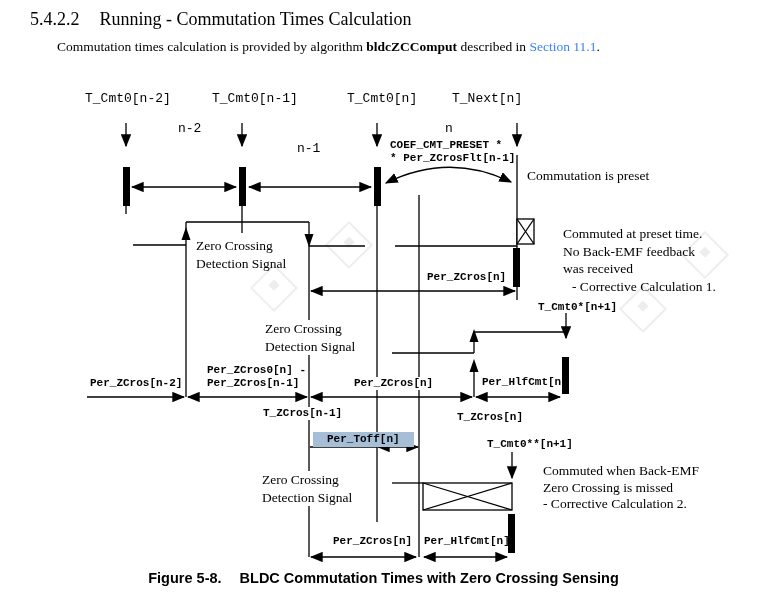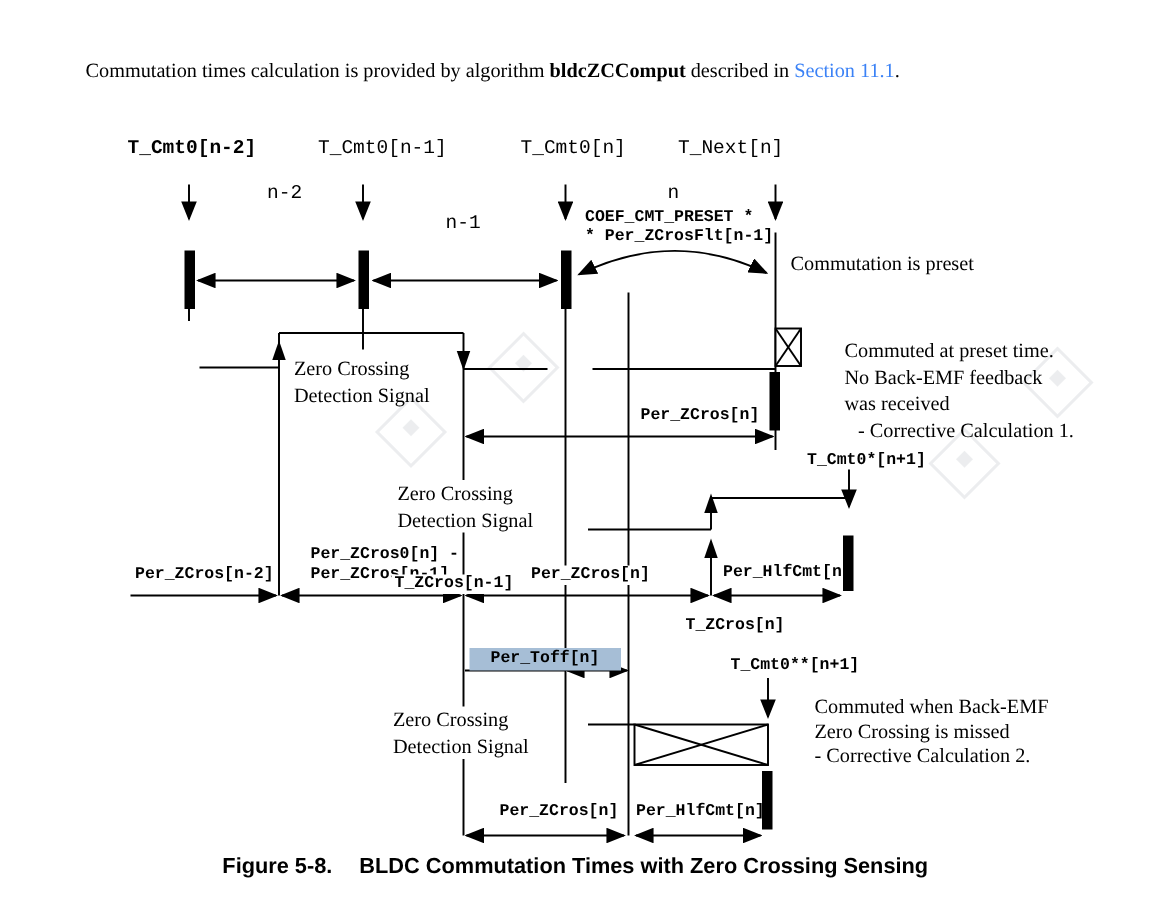--- a/index.html
+++ b/index.html
@@ -21,20 +21,21 @@
   #caption .cap2{margin-left:18px;}
   .wm{position:absolute;width:30px;height:30px;border:2px solid #7e8894;opacity:0.14;
       transform:rotate(45deg);}
   .wm::after{content:"";position:absolute;left:9px;top:9px;width:8px;height:8px;background:#7e8894;}
 </style>
 </head>
 <body>
 
 <div id="page">
 
+  <div id="heading"><span class="num">5.4.2.2</span><span>Running - Commutation Times Calculation</span></div>
 
   <div id="para"><span>Commutation times calculation is provided by algorithm </span><b>bldcZCComput</b><span> described in </span><span class="lnk" style="color:#3b82f6">Section 11.1</span><span>.</span></div>
 
   <div class="wm" style="left:257px;top:271px;"></div>
   <div class="wm" style="left:332px;top:228px;"></div>
   <div class="wm" style="left:688px;top:238px;"></div>
   <div class="wm" style="left:626px;top:292px;"></div>
 
   <svg id="diagram-svg" width="779" height="604" viewBox="0 0 779 604">
     <defs>
@@ -117,21 +118,21 @@
         <rect x="423" y="483" width="89" height="27"></rect>
         <line x1="423" y1="483" x2="512" y2="510"></line>
         <line x1="423" y1="510" x2="512" y2="483"></line>
         <rect x="508" y="514" width="7" height="39" fill="#000" stroke="none"></rect>
         <line x1="311" y1="557" x2="416" y2="557" marker-start="url(#ah)" marker-end="url(#ah)"></line>
         <line x1="424" y1="557" x2="507" y2="557" marker-start="url(#ah)" marker-end="url(#ah)"></line>
       </g>
     </g>
   </svg>
 
-  <div class="mono big" style="left:85px;top:92px;font-weight:bold;">T_Cmt0[n-2]</div>
+  <div class="mono big" style="left:85px;top:92px;">T_Cmt0[n-2]</div>
   <div class="mono big" style="left:212px;top:92px;">T_Cmt0[n-1]</div>
   <div class="mono big" style="left:347px;top:92px;">T_Cmt0[n]</div>
   <div class="mono big" style="left:452px;top:92px;">T_Next[n]</div>
 
   <div class="mono big" style="left:178px;top:122px;">n-2</div>
   <div class="mono big" style="left:297px;top:122px;margin-top:20px;">n-1</div>
   <div class="mono big" style="left:445px;top:122px;">n</div>
 
   <div class="mono" style="left:390px;top:139px;"><span>COEF_CMT_PRESET *</span><br><span>* Per_ZCrosFlt[n-1]</span></div>
 
@@ -146,21 +147,21 @@
   <div class="mono" style="left:538px;top:301px;">T_Cmt0*[n+1]</div>
 
   <div class="ser bgw" style="left:263px;top:320px;"><span>Zero Crossing</span><br><span>Detection Signal</span></div>
 
 
   <div class="mono" style="left:90px;top:377px;">Per_ZCros[n-2]</div>
   <div class="mono" style="left:207px;top:364px;"><span>Per_ZCros0[n] -</span><br><span>Per_ZCros[n-1]</span></div>
   <div class="mono bgw" style="left:352px;top:377px;">Per_ZCros[n]</div>
   <div class="mono" style="left:482px;top:376px;">Per_HlfCmt[n]</div>
 
-  <div class="mono bgw" style="left:261px;top:383px;">T_ZCros[n-1]</div>
+  <div class="mono bgw" style="left:261px;top:407px;">T_ZCros[n-1]</div>
   <div class="mono" style="left:457px;top:411px;">T_ZCros[n]</div>
 
   <div class="mono" style="left:313px;top:432px;background:#a6bed6;padding:1px 14px;">Per_Toff[n]</div>
 
   <div class="mono" style="left:487px;top:438px;">T_Cmt0**[n+1]</div>
 
   <div class="ser bgw" style="left:260px;top:471px;"><span>Zero Crossing</span><br><span>Detection Signal</span></div>
 
   <div class="ser" style="left:543px;top:463px;line-height:16.5px;"><span>Commuted when Back-EMF</span><br><span>Zero Crossing is missed</span><br><span>- Corrective Calculation 2.</span></div>
 

